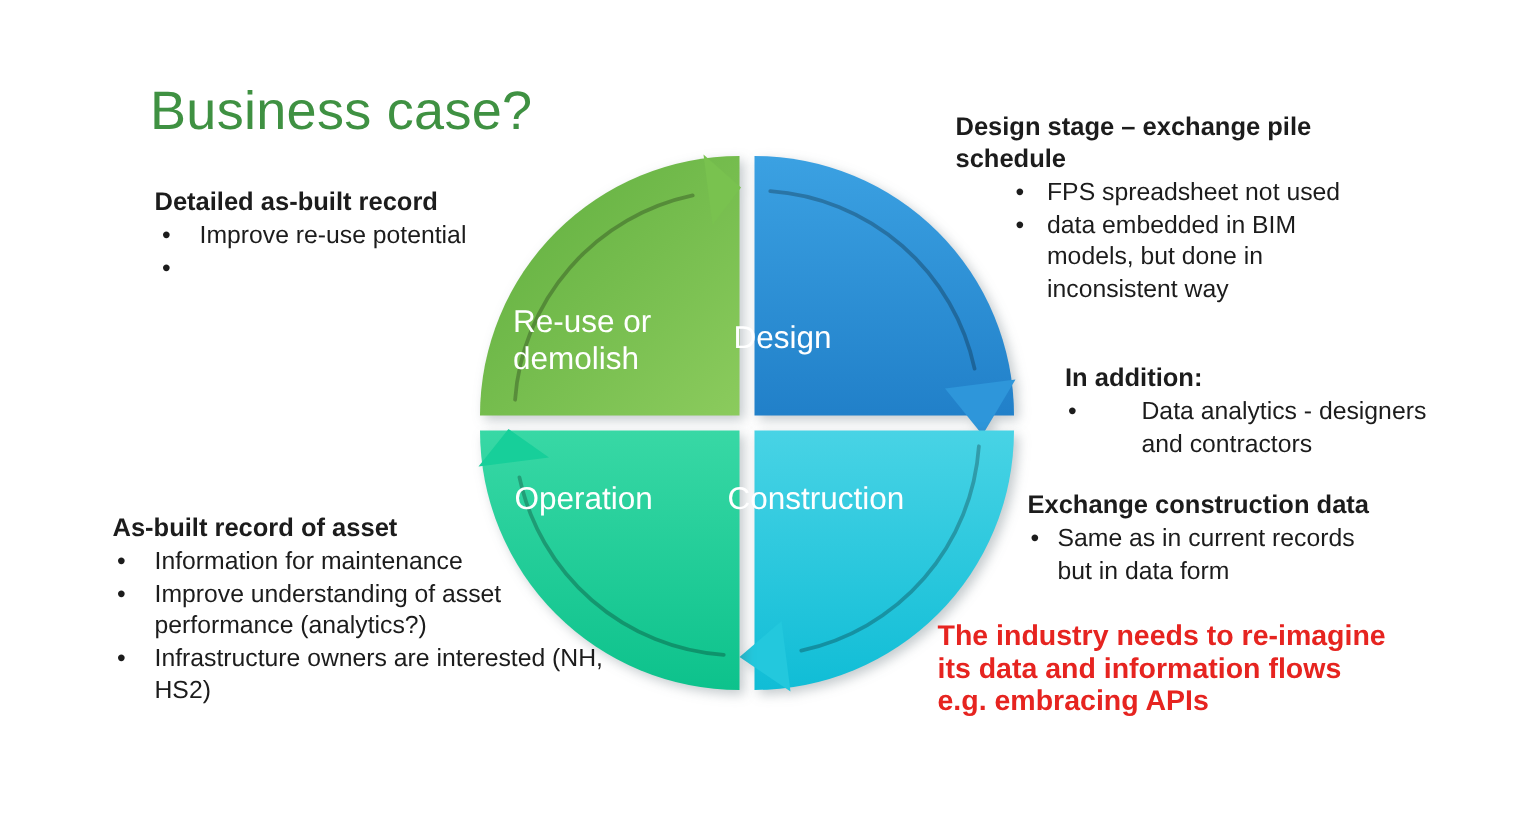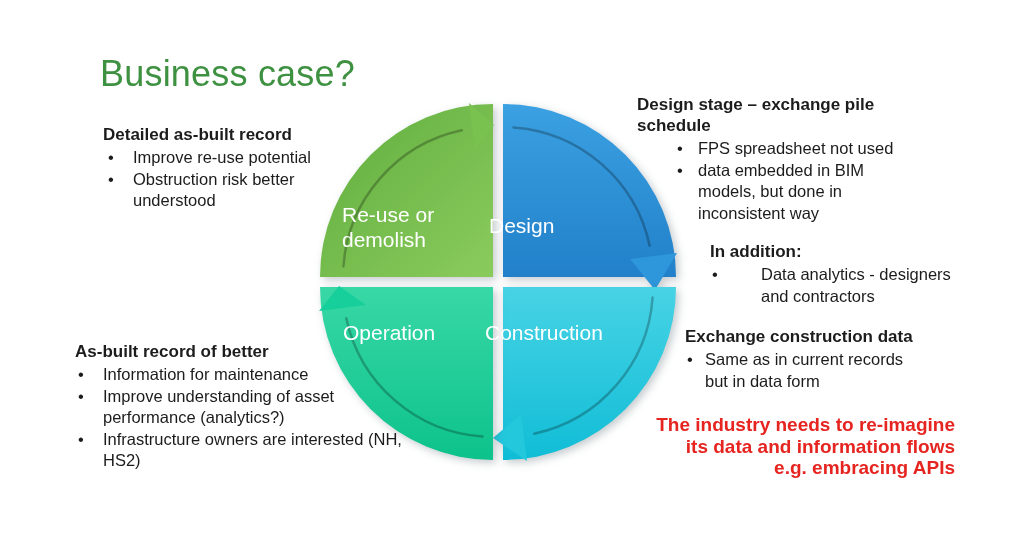--- a/index.html
+++ b/index.html
@@ -30,36 +30,36 @@
   .bl{list-style:none;margin:2px 0 0;padding:0;font-size:16.5px;line-height:21.5px;}
   .bl li{display:flex;align-items:flex-start;}
   .blt{flex:0 0 25px;}
   .btx{flex:0 1 auto;}
   #blk-left-top{left:103px;top:124px;width:250px;}
   #blk-left-top .bl{padding-left:5px;}
   #blk-left-top .btx{max-width:208px;}
   #blk-left-bottom{left:75px;top:341px;width:335px;}
   #blk-left-bottom .bl{padding-left:3px;}
   #blk-left-bottom .btx{max-width:300px;}
-  #blk-right-top{left:637px;top:74px;width:310px;margin-top:20px;}
+  #blk-right-top{left:637px;top:74px;width:310px;}
   #blk-right-top .h{max-width:270px;}
   #blk-right-top .sub{margin:2px 0 0 40px;}
   #blk-right-top .bl{margin-left:40px;}
   #blk-right-top .blt{flex:0 0 21px;}
   #blk-right-top .btx{max-width:205px;}
   #blk-right-mid{left:710px;top:241px;width:245px;}
   #blk-right-mid .bl{padding-left:2px;}
   #blk-right-mid .blt{flex:0 0 20px;}
   #blk-right-mid .btx{max-width:215px;margin-left:29px;}
   #blk-right-lower{left:685px;top:326px;width:255px;}
   #blk-right-lower .bl{padding-left:2px;}
   #blk-right-lower .blt{flex:0 0 18px;}
   #blk-right-lower .btx{max-width:220px;}
   .callout{
-    position:absolute;left:625px;top:414px;width:330px;text-align:right;
+    position:absolute;left:625px;top:414px;width:330px;text-align:left;
     font-weight:700;font-size:19px;line-height:21.5px;white-space:pre-line;
     color:var(--callout-red,#e62420);
   }
 </style>
 </head>
 <body>
 
 <div class="slide">
 
   <h1 class="title">Business case?</h1>
@@ -117,27 +117,26 @@
 
   <section class="blk" id="blk-left-top">
     <div class="h">Detailed as-built record</div>
     <ul class="bl">
       <li>
         <span class="blt">•</span>
         <span class="btx">Improve re-use potential</span>
       </li>
       <li>
         <span class="blt">•</span>
-        <span class="btx">Obstruction risk better understood</span>
       </li>
     </ul>
   </section>
 
   <section class="blk" id="blk-left-bottom">
-    <div class="h">As-built record of better</div>
+    <div class="h">As-built record of asset</div>
     <ul class="bl">
       <li>
         <span class="blt">•</span>
         <span class="btx">Information for maintenance</span>
       </li>
       <li>
         <span class="blt">•</span>
         <span class="btx">Improve understanding of asset performance (analytics?)</span>
       </li>
       <li>

